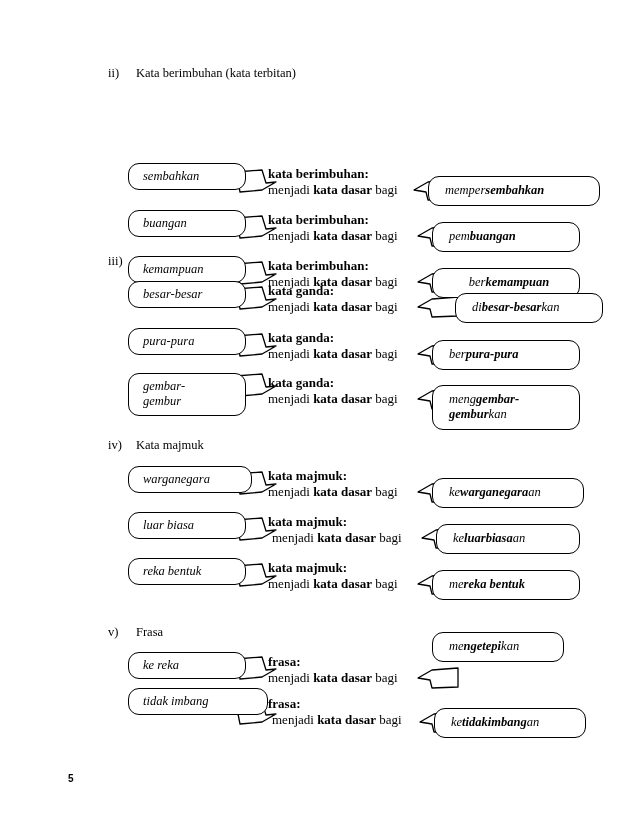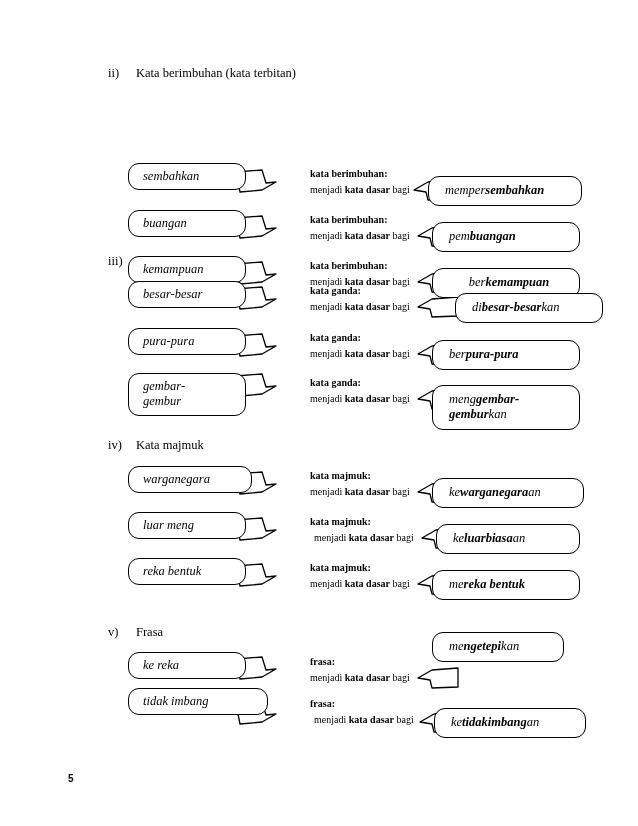--- a/index.html
+++ b/index.html
@@ -61,24 +61,23 @@
     width: 44px;
     height: 26px;
     z-index: 1;
   }
   .ltail svg { display: block; overflow: visible; }
 
   
   .mid {
     position: absolute;
     left: 268px;
-    font-size: 10px;
+    font-size: 13px;
     line-height: 15.5px;
     white-space: nowrap;
-    margin-left: 42px;
   }
   .mid .l1 { font-weight: bold; display: block; }
   .mid .l2 { display: block; }
   .mid .l2 b { font-weight: bold; }
 
   
   .rbub {
     position: absolute;
     border: 1.3px solid #000;
     border-radius: 11px;
@@ -132,21 +131,21 @@
       <div class="lbub" style="top:97px;">sembahkan</div>
       <div class="mid" style="top:100px;">
         <span class="l1">kata berimbuhan:</span>
         <span class="l2"><span>menjadi </span><b>kata dasar</b><span> bagi</span></span>
       </div>
       <div class="rtail" style="left:414px; top:112px;">
         <svg width="40" height="24" viewBox="0 0 40 24">
             <path d="M40 2 L14 4 L0 12 L12 14 L14 22 L40 21 Z" fill="#fff" stroke="#000" stroke-width="1.3" stroke-linejoin="round"></path>
           </svg>
       </div>
-      <div class="rbub" style="left:428px; top:110px; width:154px;">
+      <div class="rbub" style="left:428px; top:110px; width:172px;">
         <span>memper</span><b>sembahkan</b><span></span>
       </div>
     </div>
 
     <div class="row">
       <div class="ltail" style="left:236px; top:150px;">
         <svg width="44" height="26" viewBox="0 0 44 26">
             <path d="M0 2 L26 0 L30 13 L40 12 L26 20 L4 22 Z" fill="#fff" stroke="#000" stroke-width="1.3" stroke-linejoin="round"></path>
           </svg>
       </div>
@@ -281,21 +280,21 @@
         <span>ke</span><b>warganegara</b><span>an</span>
       </div>
     </div>
 
     <div class="row">
       <div class="ltail" style="left:236px; top:518px;">
         <svg width="44" height="26" viewBox="0 0 44 26">
             <path d="M0 2 L26 0 L30 13 L40 12 L26 20 L4 22 Z" fill="#fff" stroke="#000" stroke-width="1.3" stroke-linejoin="round"></path>
           </svg>
       </div>
-      <div class="lbub" style="top:512px;">luar meng</div>
+      <div class="lbub" style="top:512px;">luar biasa</div>
       <div class="mid" style="top:514px;">
         <span class="l1">kata majmuk:</span>
         <span class="l2" style="padding-left:4px;"><span>menjadi </span><b>kata dasar</b><span> bagi</span></span>
       </div>
       <div class="rtail" style="left:422px; top:526px;">
         <svg width="40" height="24" viewBox="0 0 40 24">
             <path d="M40 2 L14 4 L0 12 L12 14 L14 22 L40 21 Z" fill="#fff" stroke="#000" stroke-width="1.3" stroke-linejoin="round"></path>
           </svg>
       </div>
       <div class="rbub" style="left:436px; top:524px; width:144px;">

